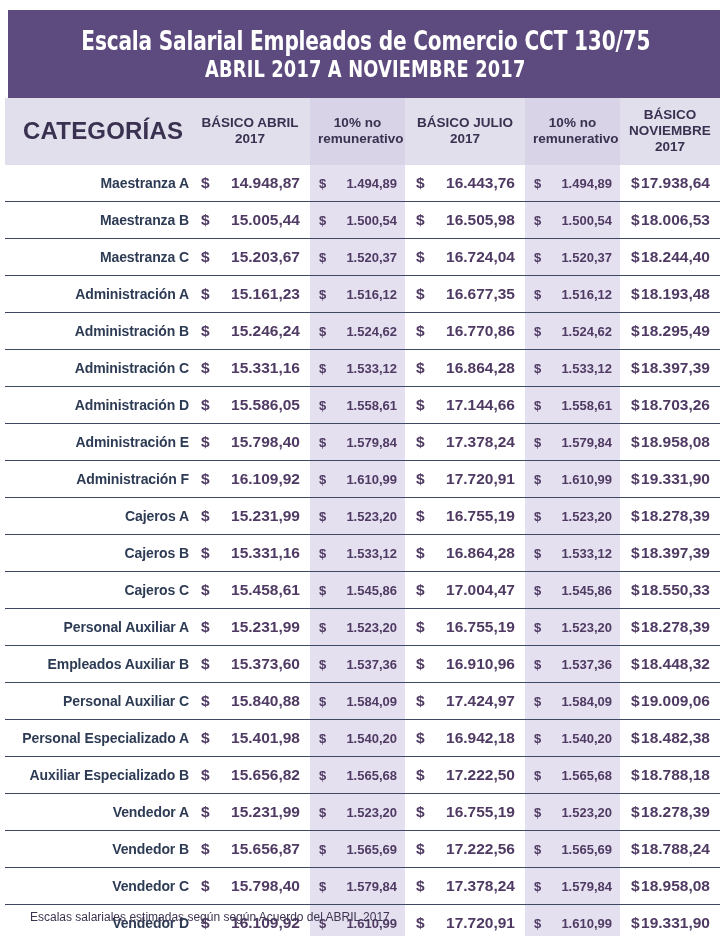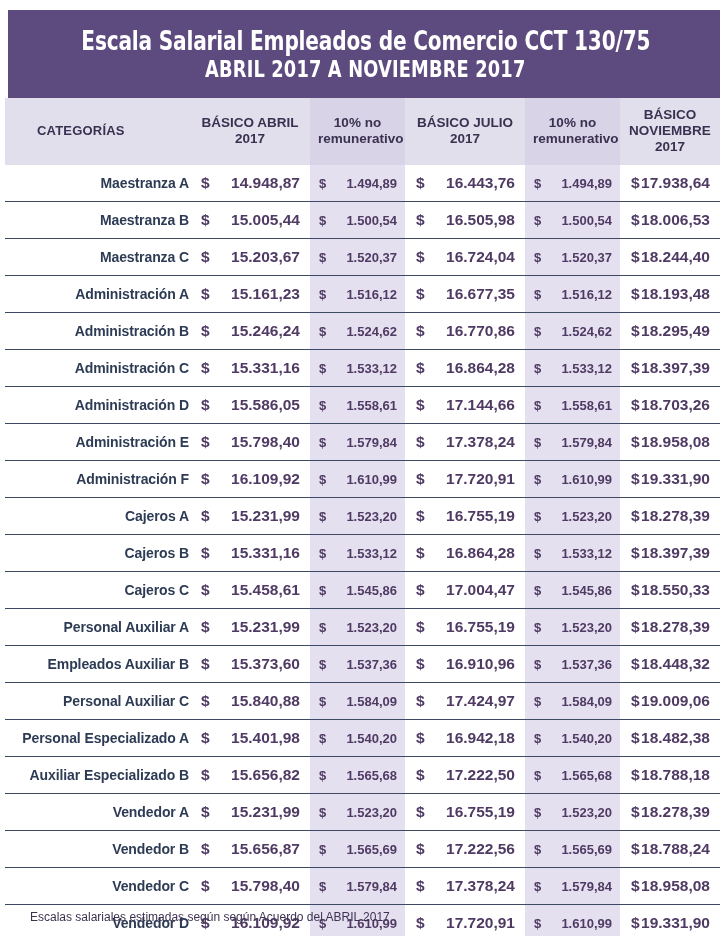--- a/index.html
+++ b/index.html
@@ -83,23 +83,23 @@
     color: #3a3151;
     font-size: 13.5px;
     font-weight: bold;
     line-height: 1.18;
     padding: 9px 8px 10px 8px;
     vertical-align: middle;
     box-sizing: border-box;
     border: none;
   }
   thead th.h-cat {
-    font-size: 13px;
+    font-size: 24px;
     text-align: left;
-    padding-left: 32px;
+    padding-left: 18px;
     letter-spacing: 0.2px;
   }
   thead th.h-num {
     text-align: center;
   }
   thead th.h-shaded {
     background: #d8d3e6;
     margin-left: 35px;
   }
 

